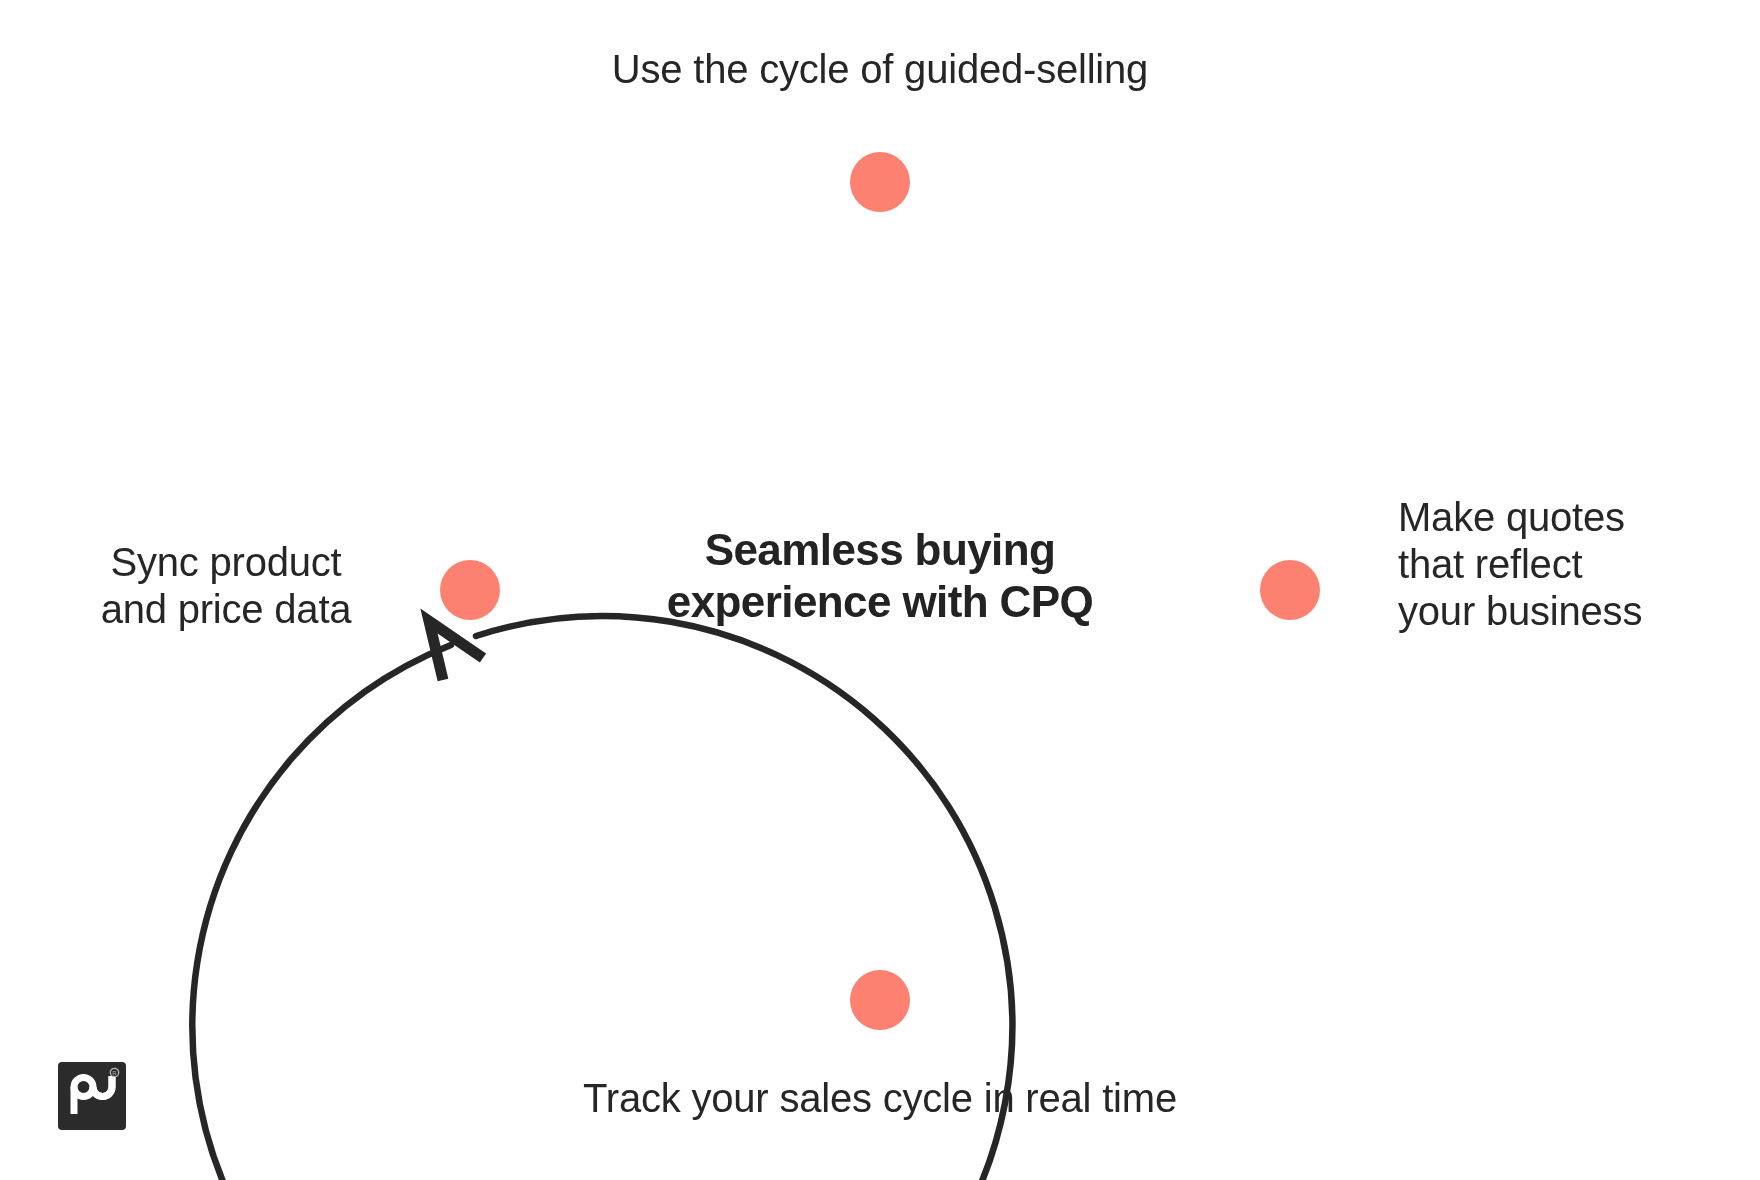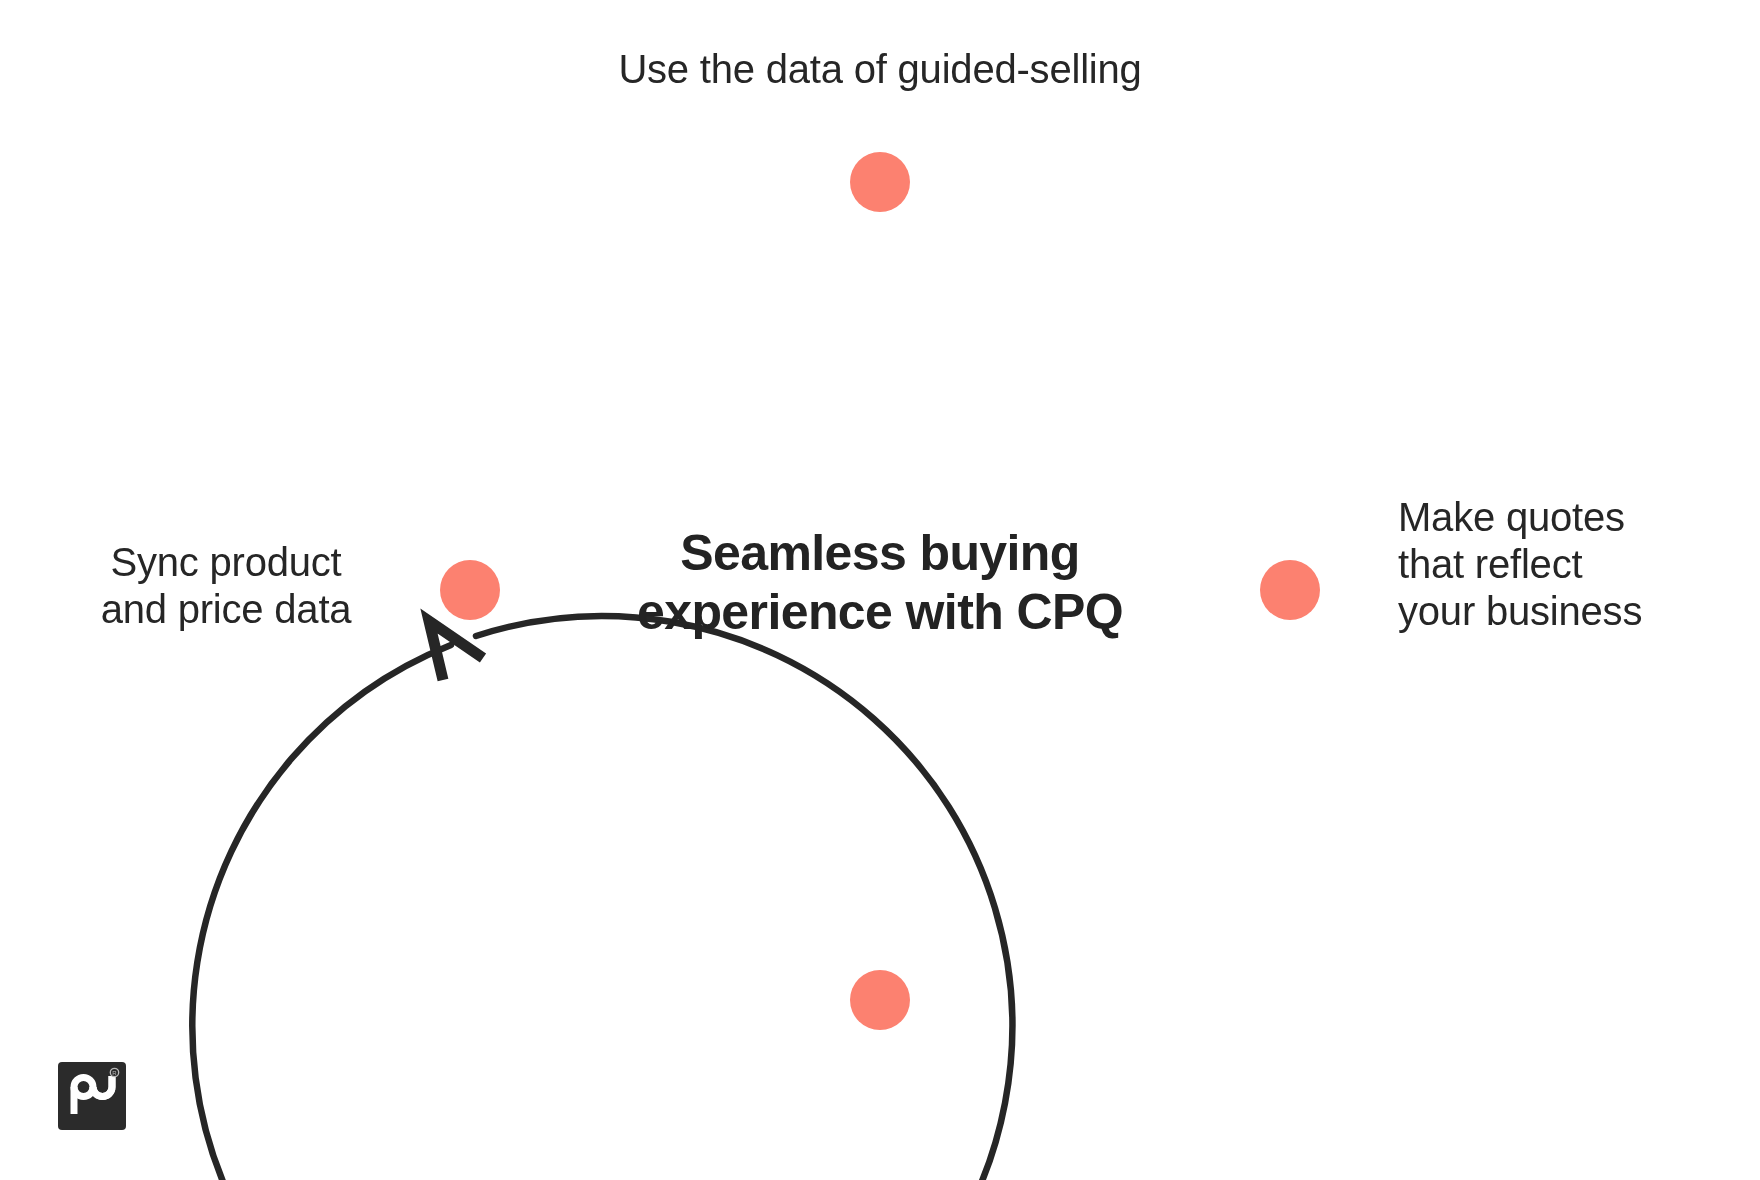--- a/index.html
+++ b/index.html
@@ -72,21 +72,21 @@
   }
 
   
   #center-text {
     position: absolute;
     left: 480px;
     top: 524px;
     width: 800px;
     text-align: center;
     font-weight: 700;
-    font-size: 50px;
+    font-size: 44px;
     line-height: 1.18;
     letter-spacing: -0.6px;
     color: #232323;
     white-space: pre-line;
   }
 
   
   #logo {
     position: absolute;
     left: 58px;
@@ -119,26 +119,27 @@
              A 410 410 0 1 1 451 645" fill="none" stroke="#262626" stroke-width="6.5" stroke-linecap="round"></path>
 
     <path d="M 483 658 L 429 621 L 443 680" fill="none" stroke="#262626" stroke-width="11" stroke-linecap="butt" stroke-linejoin="miter"></path>
 
     <circle cx="880" cy="182" r="30" fill="#FC8170"></circle>
     <circle cx="1290" cy="590" r="30" fill="#FC8170"></circle>
     <circle cx="880" cy="1000" r="30" fill="#FC8170"></circle>
     <circle cx="470" cy="590" r="30" fill="#FC8170"></circle>
   </svg>
 
-  <div class="label" id="label-top">Use the data of guided-selling</div>
+  <div class="label" id="label-top">Use the cycle of guided-selling</div>
 
   <div class="label" id="label-right">Make quotes
 that reflect
 your business</div>
 
+  <div class="label" id="label-bottom">Track your sales cycle in real time</div>
 
   <div class="label" id="label-left">Sync product
 and price data</div>
 
   <div id="center-text">Seamless buying
 experience with CPQ</div>
 
   <div id="logo">
     <div id="logo-square"></div>
     <svg id="logo-mark" viewBox="0 0 68 68">

